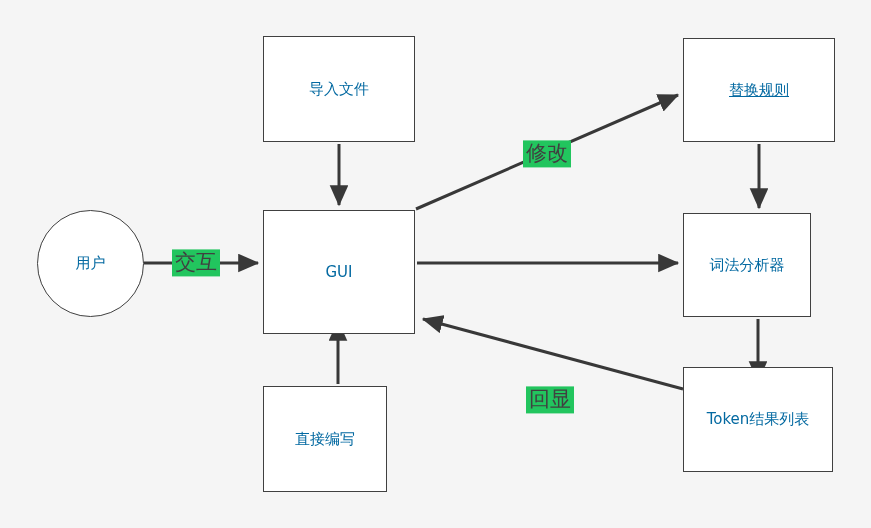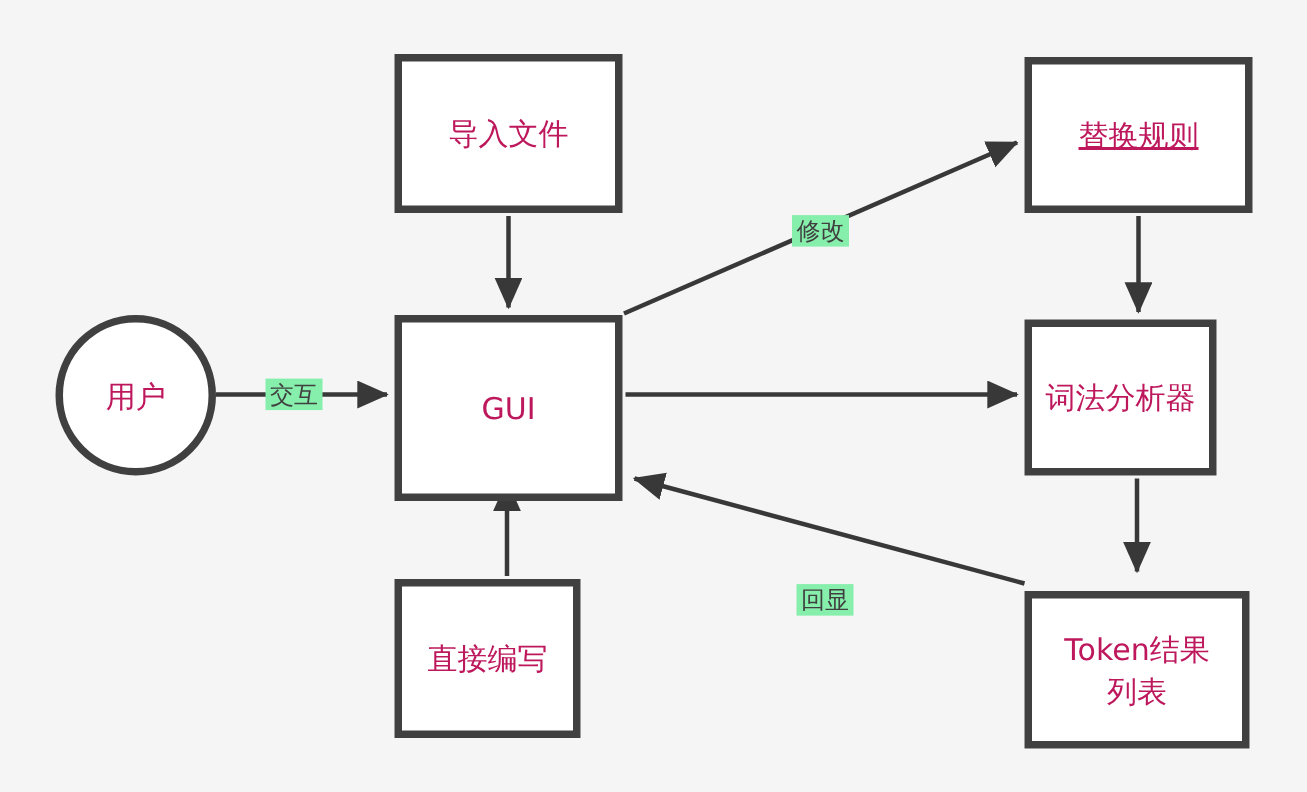--- a/index.html
+++ b/index.html
@@ -15,46 +15,46 @@
     background: #f5f5f5;
   }
   svg.edges {
     position: absolute;
     left: 0; top: 0;
     width: 871px; height: 528px;
   }
   .node {
     position: absolute;
     background: #ffffff;
-    border: 5px solid #404040;
+    border: 1px solid #404040;
     display: flex;
     align-items: center;
     justify-content: center;
     text-align: center;
-    color: #be185d;
-    font-size: 20px;
+    color: #0369a1;
+    font-size: 15px;
     line-height: 1.4;
   }
   .node .node-label { display: block; }
   .circle { border-radius: 50%; align-items: center; }
 
   .n-user   { left: 37px;  top: 210px; width: 107px; height: 107px; }
   .n-import { left: 263px; top: 36px;  width: 152px; height: 106px; }
   .n-gui    { left: 263px; top: 210px; width: 152px; height: 124px; }
   .n-write  { left: 263px; top: 386px; width: 124px; height: 106px; }
   .n-rules  { left: 683px; top: 38px;  width: 152px; height: 104px; text-decoration: underline; }
   .n-lexer  { left: 683px; top: 213px; width: 128px; height: 104px; }
-  .n-token  { left: 683px; top: 394px; width: 150px; height: 105px; padding: 0 14px; }
+  .n-token  { left: 683px; top: 367px; width: 150px; height: 105px; padding: 0 14px; }
 
   .edge-label {
     position: absolute;
     transform: translate(-50%, -50%);
-    background: #86efac;
+    background: #22c55e;
     color: #404040;
-    font-size: 16px;
+    font-size: 21px;
     line-height: 1.2;
     white-space: nowrap;
     padding: 1px 3px;
   }
   .l-interact { left: 196px; top: 263px; }
   .l-modify   { left: 547px; top: 154px; }
   .l-monitor  { left: 539px; top: 264px; }
   .l-echo     { left: 550px; top: 356px; margin-top: 44px; }
 </style>
 </head>

